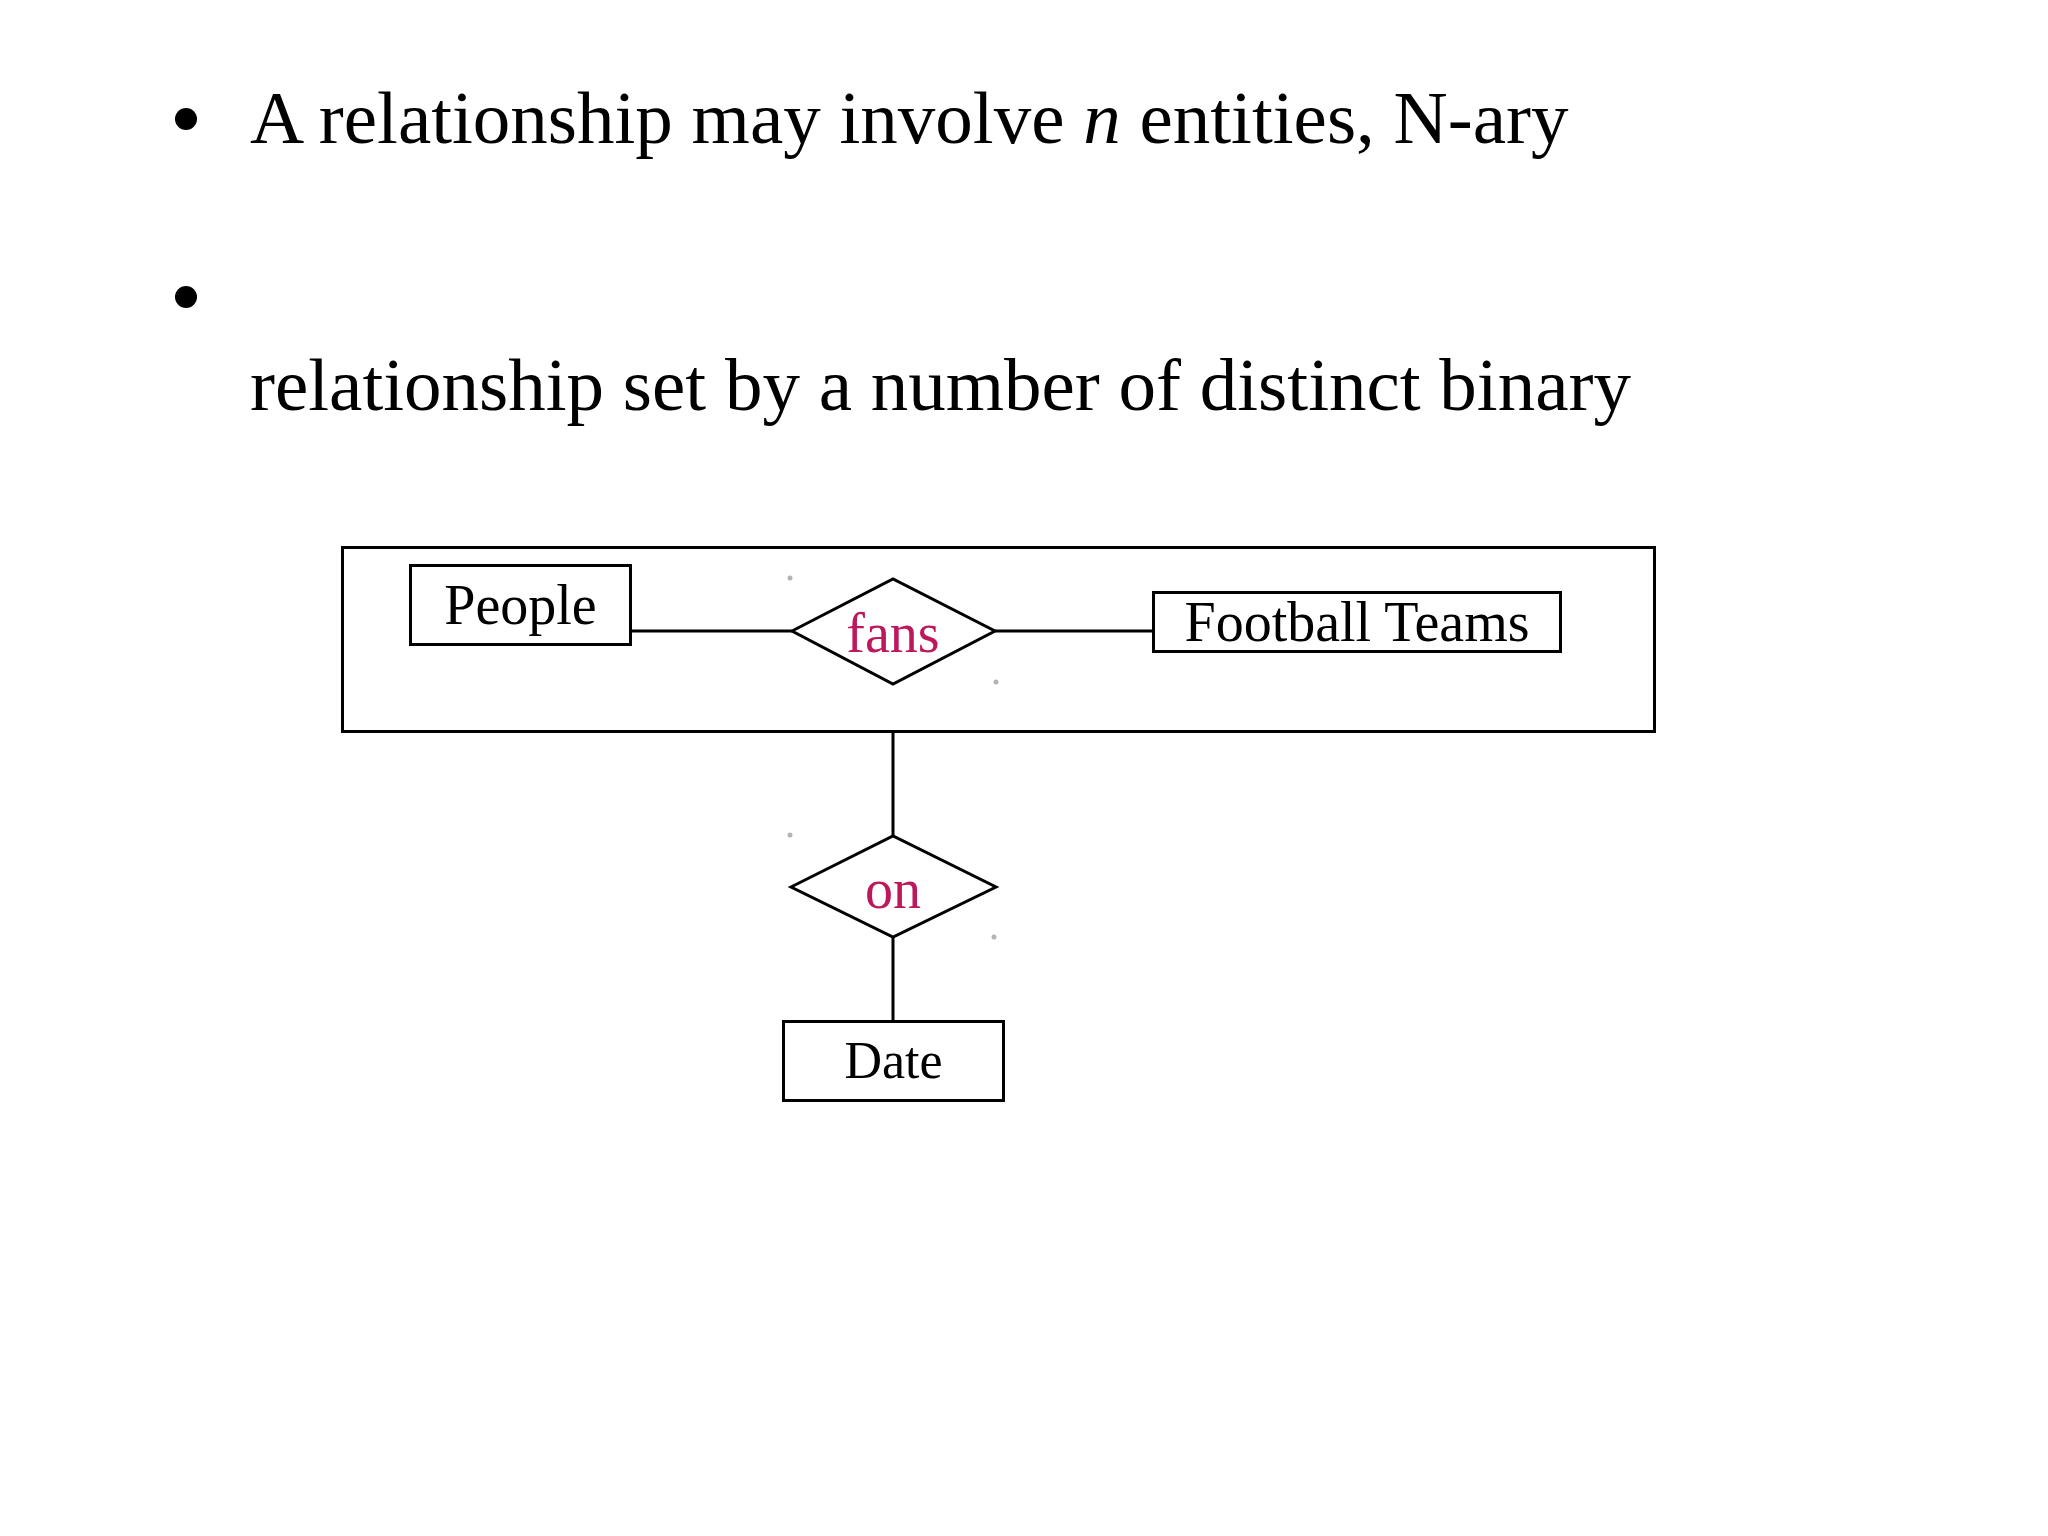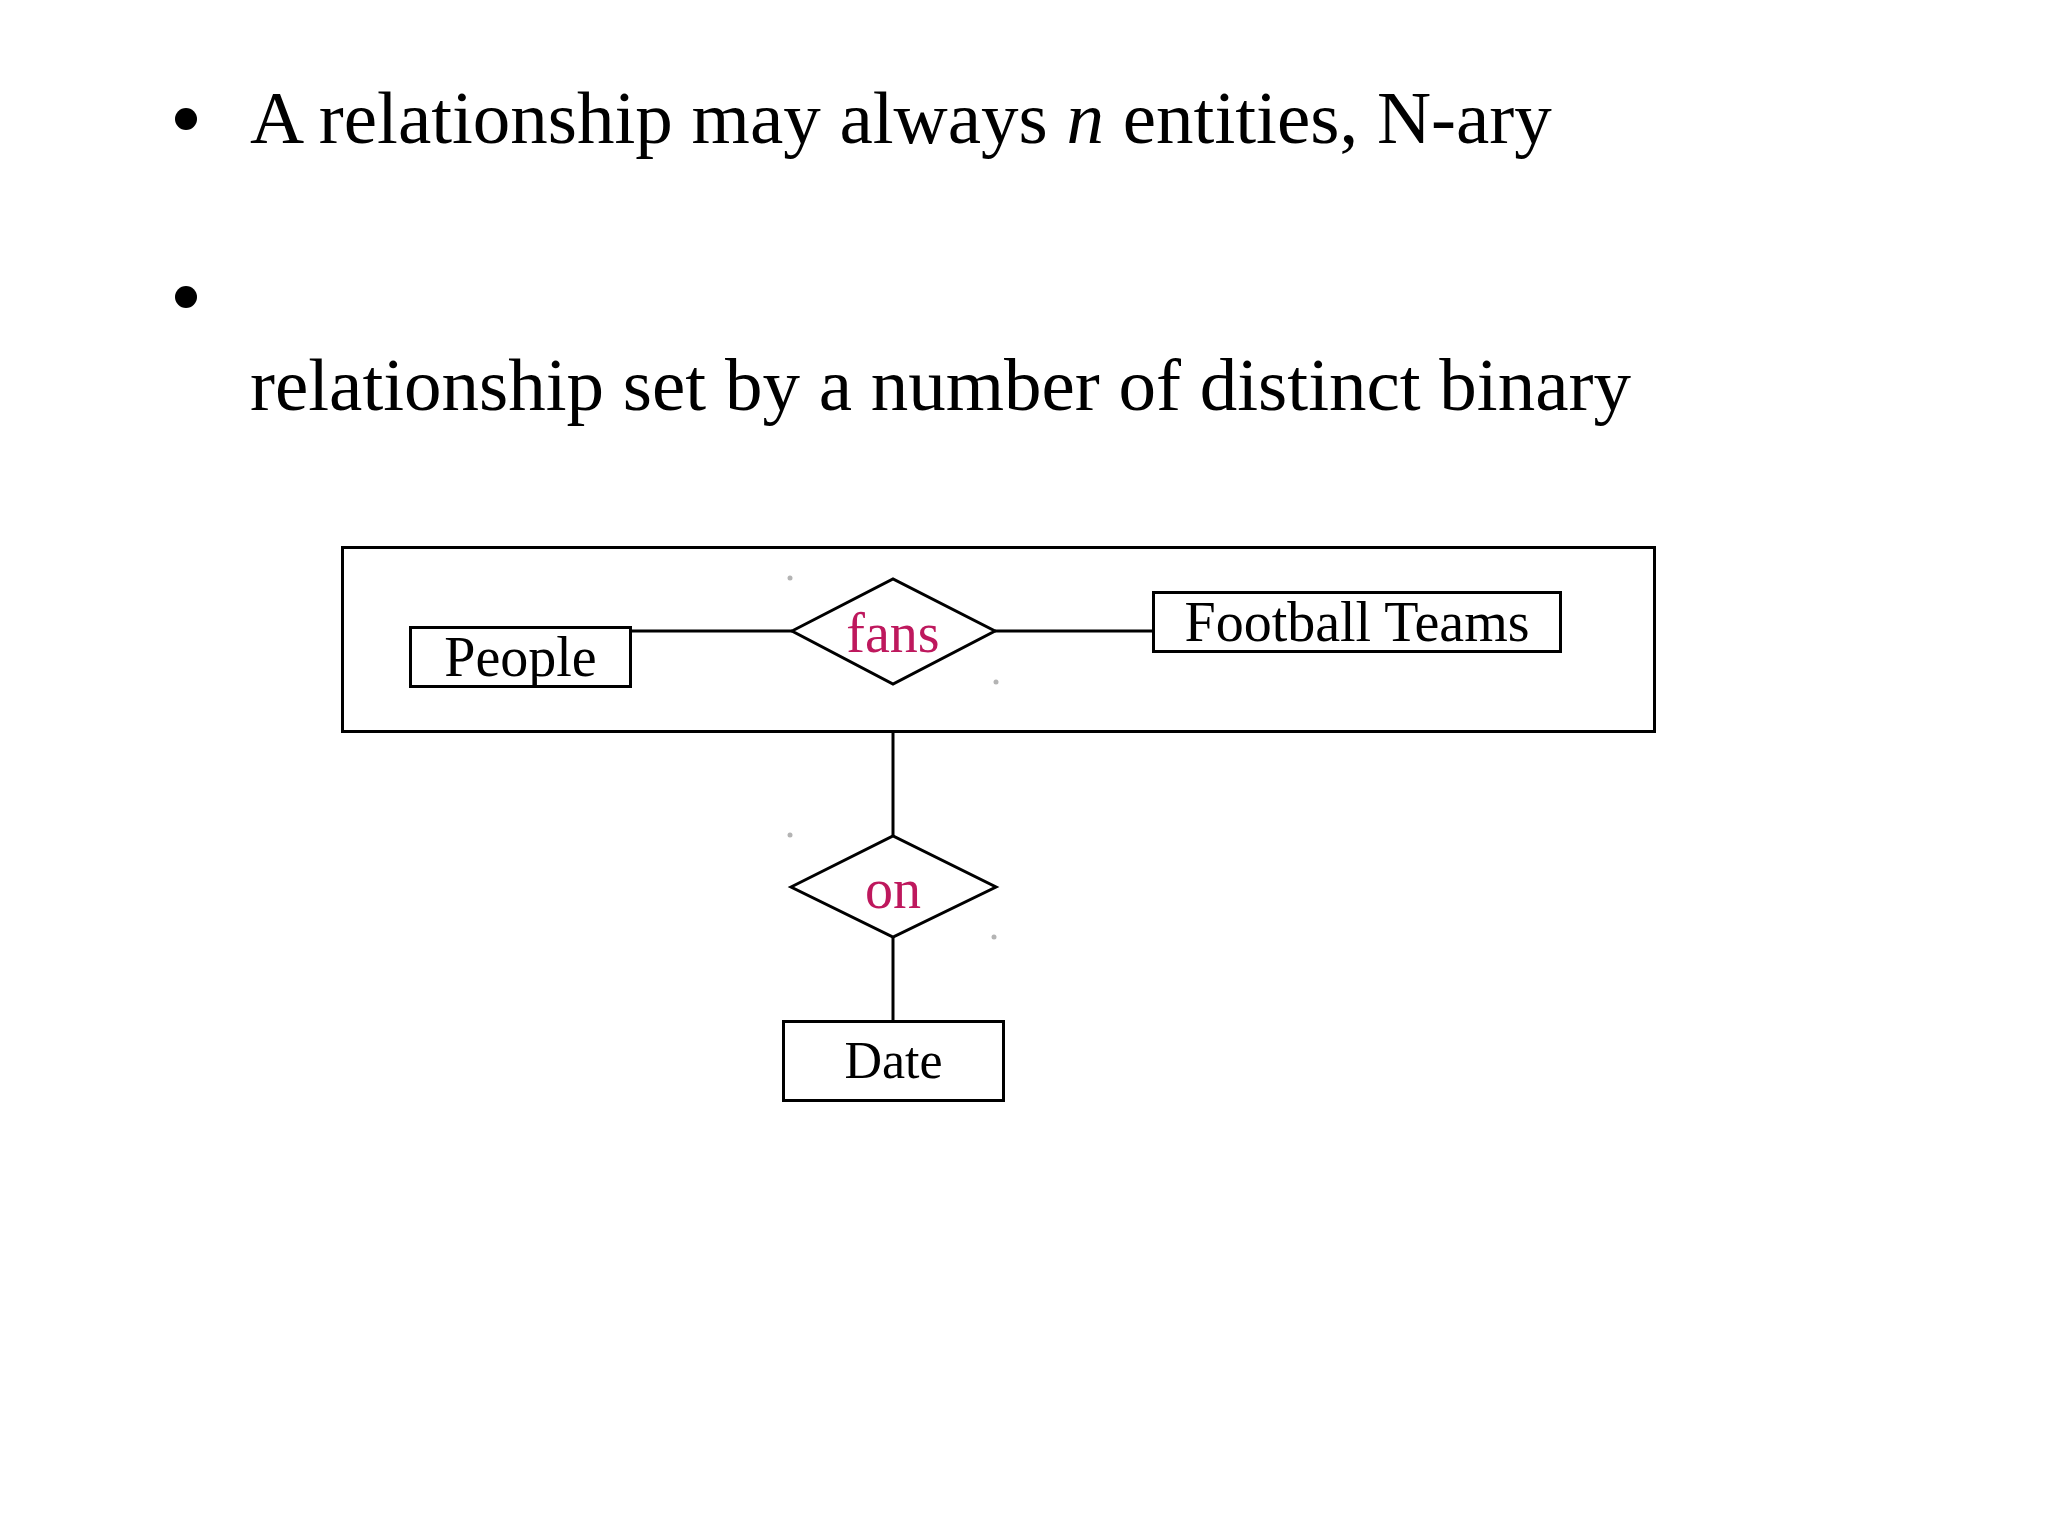--- a/index.html
+++ b/index.html
@@ -71,21 +71,21 @@
   }
 </style>
 </head>
 <body>
 
 <div class="slide">
 
   <div class="bullet-dot" style="left:175px; top:108px"></div>
   <div class="bullet-dot" style="left:175px; top:286px"></div>
 
-  <div class="tline" style="top:74px"><span>A relationship may always </span><span class="it">n</span><span> entities, N-ary</span></div>
+  <div class="tline" style="top:74px"><span>A relationship may involve </span><span class="it">n</span><span> entities, N-ary</span></div>
 
 
 
   <div class="tline" style="top:341px">relationship set by a number of distinct binary</div>
 
 
   <svg class="diagram-svg" viewBox="0 0 2048 1536" xmlns="http://www.w3.org/2000/svg">
 
     <line x1="632" y1="631" x2="792" y2="631" stroke="#000" stroke-width="3"></line>
     <line x1="995" y1="631" x2="1152" y2="631" stroke="#000" stroke-width="3"></line>
@@ -96,21 +96,21 @@
     <polygon points="791,887 893,836 996,887 893,937" fill="#ffffff" stroke="#000" stroke-width="3"></polygon>
 
     <circle cx="790" cy="578" r="2.5" fill="#777" opacity="0.55"></circle>
     <circle cx="996" cy="682" r="2.5" fill="#777" opacity="0.55"></circle>
     <circle cx="790" cy="835" r="2.5" fill="#777" opacity="0.55"></circle>
     <circle cx="994" cy="937" r="2.5" fill="#777" opacity="0.55"></circle>
   </svg>
 
   <div class="container-box" style="left:341px; top:546px; width:1315px; height:187px"></div>
 
-  <div class="entity-box" style="left:409px; top:626px; width:223px; height:62px">
+  <div class="entity-box" style="left:409px; top:564px; width:223px; height:82px">
     <span class="entity-label">People</span>
   </div>
 
   <div class="entity-box" style="left:1152px; top:591px; width:410px; height:62px">
     <span class="entity-label">Football Teams</span>
   </div>
 
   <div class="entity-box" style="left:782px; top:1020px; width:223px; height:82px">
     <span class="entity-label small">Date</span>
   </div>

